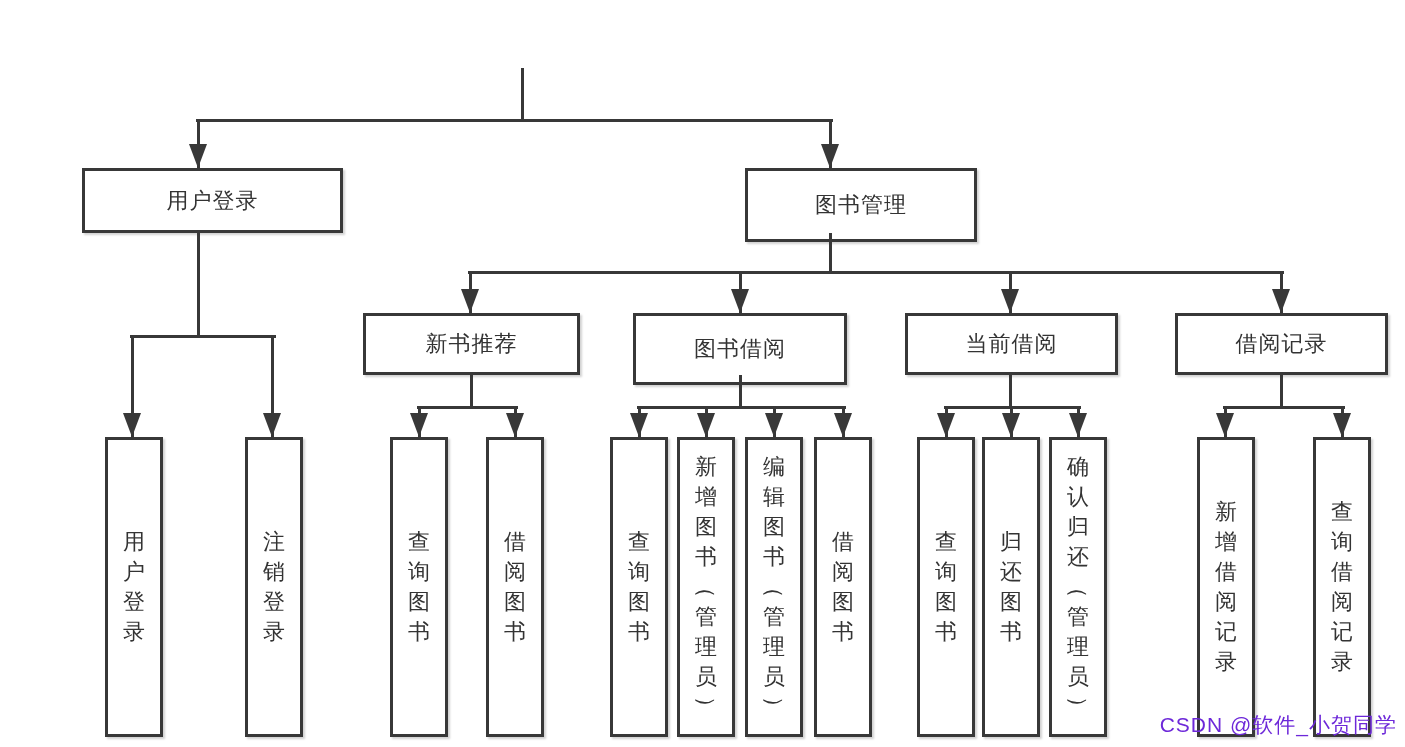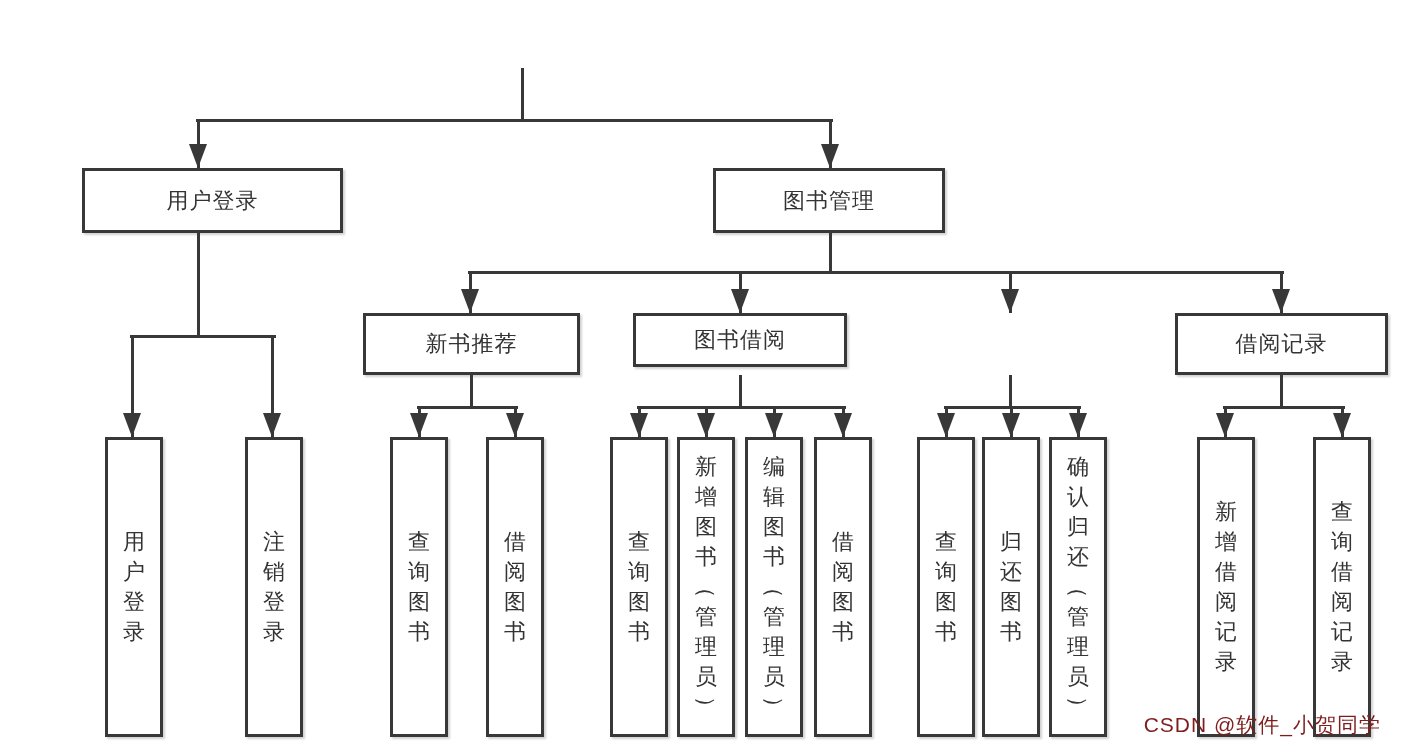--- a/index.html
+++ b/index.html
@@ -23,43 +23,46 @@
   }
   .vtext span { line-height:1; display:block; }
   .vtext span.rot { transform:rotate(90deg); }
   .line { position:absolute; background:#383838; }
   .arrow {
     position:absolute; width:0; height:0;
     border-left:9px solid transparent; border-right:9px solid transparent;
     border-top:24px solid #383838;
   }
   .watermark {
-    position:absolute; right:24px; bottom:8px;
-    font-size:21px; color:#7f1d1d; letter-spacing:1px;
+    position:absolute; right:8px; bottom:8px;
+    font-size:21px; color:#6d28d9; letter-spacing:1px;
     z-index:10; white-space:nowrap;
   }
 </style>
 </head>
 <body>
 
 <div id="canvas">
 
 
   <div class="box h" style="left:82px;top:168px;width:261px;height:65px">
     <span>用户登录</span>
   </div>
-  <div class="box h" style="left:713px;top:168px;width:232px;height:65px">
+  <div class="box h" style="left:745px;top:168px;width:232px;height:74px">
     <span>图书管理</span>
   </div>
 
   <div class="box h" style="left:363px;top:313px;width:217px;height:62px">
     <span>新书推荐</span>
   </div>
-  <div class="box h" style="left:633px;top:313px;width:214px;height:54px">
+  <div class="box h" style="left:633px;top:313px;width:214px;height:72px">
     <span>图书借阅</span>
+  </div>
+  <div class="box h" style="left:905px;top:313px;width:213px;height:62px">
+    <span>当前借阅</span>
   </div>
   <div class="box h" style="left:1175px;top:313px;width:213px;height:62px">
     <span>借阅记录</span>
   </div>
 
   <div class="box v" style="left:105px">
     <div class="vtext">
         <span>用</span>
         <span>户</span>
         <span>登</span>

